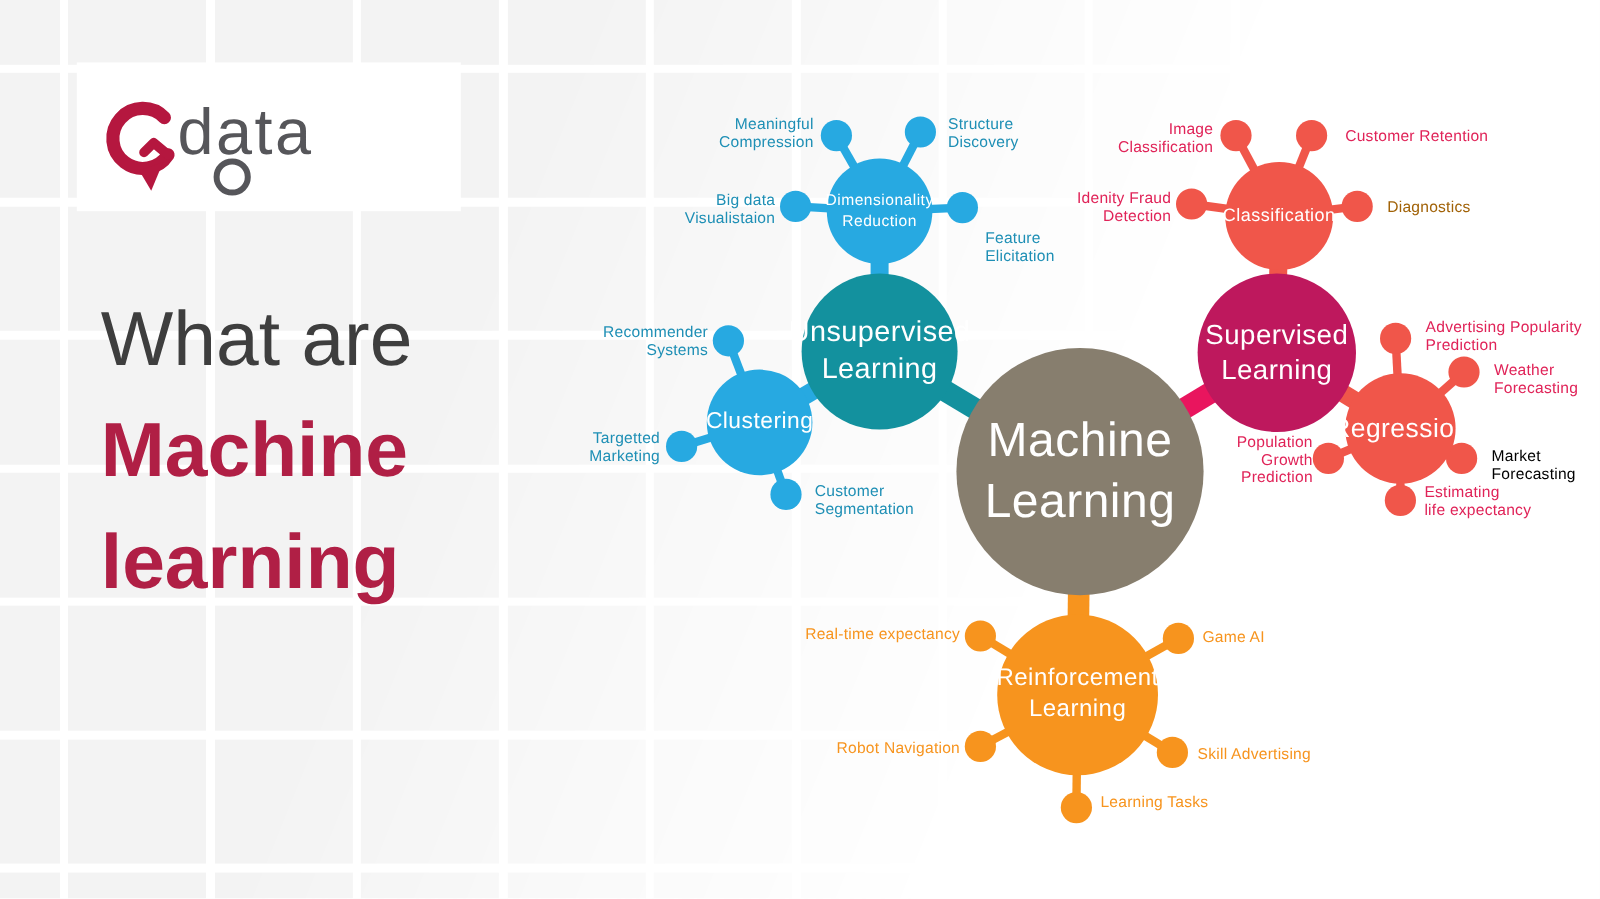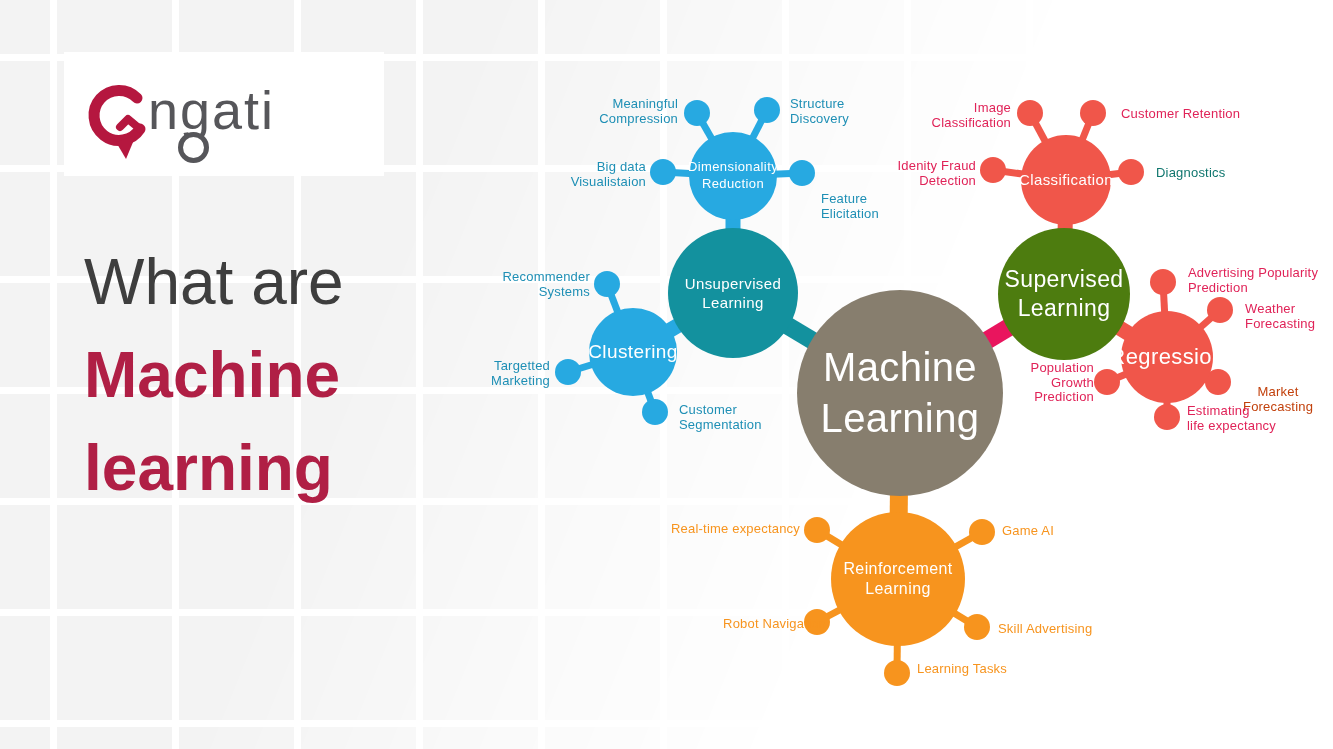--- a/index.html
+++ b/index.html
@@ -48,21 +48,21 @@
 <div class="canvas">
   <div class="grid"></div>
   <div class="logo-bg"></div>
 
   <div class="logo">
     <svg class="logo-icon" viewBox="0 0 64 78">
       <path d="M53 16 A25 25 0 1 0 56 47" fill="none" stroke="#b5173f" stroke-width="11" stroke-linecap="round"></path>
       <path d="M56 47 L44 37 L36 45" fill="none" stroke="#b5173f" stroke-width="8" stroke-linecap="round" stroke-linejoin="round"></path>
       <path d="M32 60 L42 77 L52 53 Z" fill="#b5173f"></path>
     </svg>
-    <div class="logo-name">ngati</div>
+    <div class="logo-name">data</div>
     <div class="g-ring"></div>
   </div>
 
   <div class="title">
     <div class="t-prefix">What are</div>
     <div class="t-em">Machine</div>
     <div class="t-em">learning</div>
   </div>
 
   <div class="diagram" id="diagram">
@@ -123,29 +123,29 @@
       </div>
       <div class="node" style="left: 589px; top: 308px; width: 88px; height: 88px; background: rgb(39, 169, 225); font-size: 19px;">
         <div class="">Clustering</div>
       </div>
       <div class="node" style="left: 1021px; top: 135px; width: 90px; height: 90px; background: rgb(240, 86, 74); font-size: 15px;">
         <div class="">Classification</div>
       </div>
       <div class="node" style="left: 1121px; top: 311px; width: 92px; height: 92px; background: rgb(240, 86, 74); font-size: 22px;">
         <div class="">Regression</div>
       </div>
-      <div class="node" style="left: 668px; top: 228px; width: 130px; height: 130px; background: rgb(19, 145, 158); font-size: 15px;">
+      <div class="node" style="left: 668px; top: 228px; width: 130px; height: 130px; background: rgb(19, 145, 158); font-size: 24px;">
         <div class="">Unsupervised</div>
         <div class="">Learning</div>
       </div>
-      <div class="node" style="left: 998px; top: 228px; width: 132px; height: 132px; background: #4d7c0f; font-size: 23px;">
+      <div class="node" style="left: 998px; top: 228px; width: 132px; height: 132px; background: #be185d; font-size: 23px;">
         <div class="">Supervised</div>
         <div class="">Learning</div>
       </div>
-      <div class="node" style="left: 831px; top: 512px; width: 134px; height: 134px; background: rgb(247, 148, 30); font-size: 16px;">
+      <div class="node" style="left: 831px; top: 512px; width: 134px; height: 134px; background: rgb(247, 148, 30); font-size: 20px;">
         <div class="">Reinforcement</div>
         <div class="">Learning</div>
       </div>
       <div class="node" style="left: 797px; top: 290px; width: 206px; height: 206px; background: rgb(135, 126, 110); font-size: 40px;">
         <div class="">Machine</div>
         <div class="">Learning</div>
       </div>
       <div class="sat-label right" style="left: 678px; top: 111px; color: rgb(30, 143, 181);">
         <div class="">Meaningful</div>
         <div class="">Compression</div>
@@ -178,51 +178,51 @@
         <div class="">Image</div>
         <div class="">Classification</div>
       </div>
       <div class="sat-label left" style="left: 1121px; top: 114px; color: rgb(224, 35, 88);">
         <div class="">Customer Retention</div>
       </div>
       <div class="sat-label right" style="left: 976px; top: 173px; color: rgb(224, 35, 88);">
         <div class="">Idenity Fraud</div>
         <div class="">Detection</div>
       </div>
-      <div class="sat-label left" style="left: 1156px; top: 173px; color: #0f766e;">
+      <div class="sat-label left" style="left: 1156px; top: 173px; color: #a16207;">
         <div class="">Diagnostics</div>
       </div>
       <div class="sat-label left" style="left: 1188px; top: 280px; color: rgb(224, 35, 88);">
         <div class="">Advertising Popularity</div>
         <div class="">Prediction</div>
       </div>
       <div class="sat-label left" style="left: 1245px; top: 316px; color: rgb(224, 35, 88);">
         <div class="">Weather</div>
         <div class="">Forecasting</div>
       </div>
-      <div class="sat-label left" style="left: 1243px; top: 399px; color: #c2410c; text-align: center;">
+      <div class="sat-label left" style="left: 1243px; top: 388px; color: #000000;">
         <div class="">Market</div>
         <div class="">Forecasting</div>
       </div>
       <div class="sat-label left" style="left: 1187px; top: 418px; color: rgb(224, 35, 88);">
         <div class="">Estimating</div>
         <div class="">life expectancy</div>
       </div>
       <div class="sat-label right" style="left: 1094px; top: 383px; color: rgb(224, 35, 88);">
         <div class="">Population</div>
         <div class="">Growth</div>
         <div class="">Prediction</div>
       </div>
       <div class="sat-label right" style="left: 800px; top: 529px; color: rgb(247, 148, 30);">
         <div class="">Real-time expectancy</div>
       </div>
       <div class="sat-label left" style="left: 1002px; top: 531px; color: rgb(247, 148, 30);">
         <div class="">Game AI</div>
       </div>
-      <div class="sat-label right" style="left: 800px; top: 624px; color: rgb(247, 148, 30); margin-left: 26px;">
+      <div class="sat-label right" style="left: 800px; top: 624px; color: rgb(247, 148, 30);">
         <div class="">Robot Navigation</div>
       </div>
       <div class="sat-label left" style="left: 998px; top: 629px; color: rgb(247, 148, 30);">
         <div class="">Skill Advertising</div>
       </div>
       <div class="sat-label left" style="left: 917px; top: 669px; color: rgb(247, 148, 30);">
         <div class="">Learning Tasks</div>
       </div>
     </div>
 </div>

